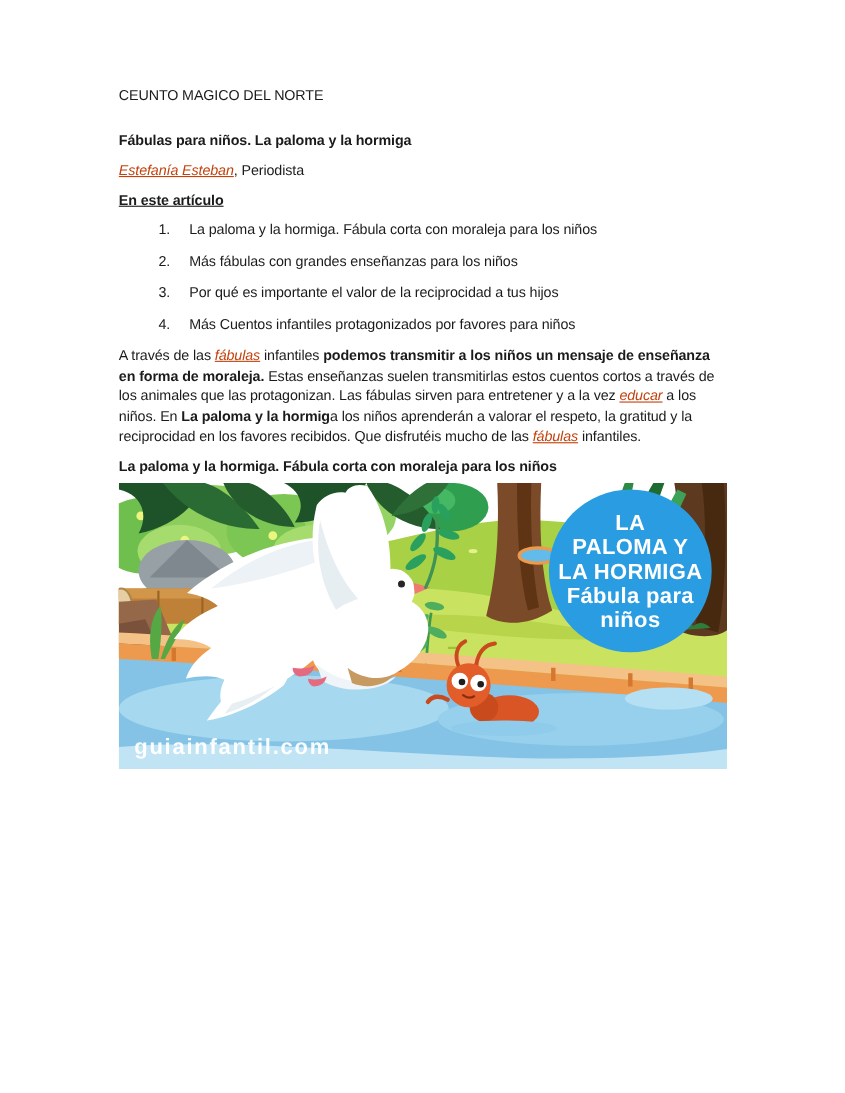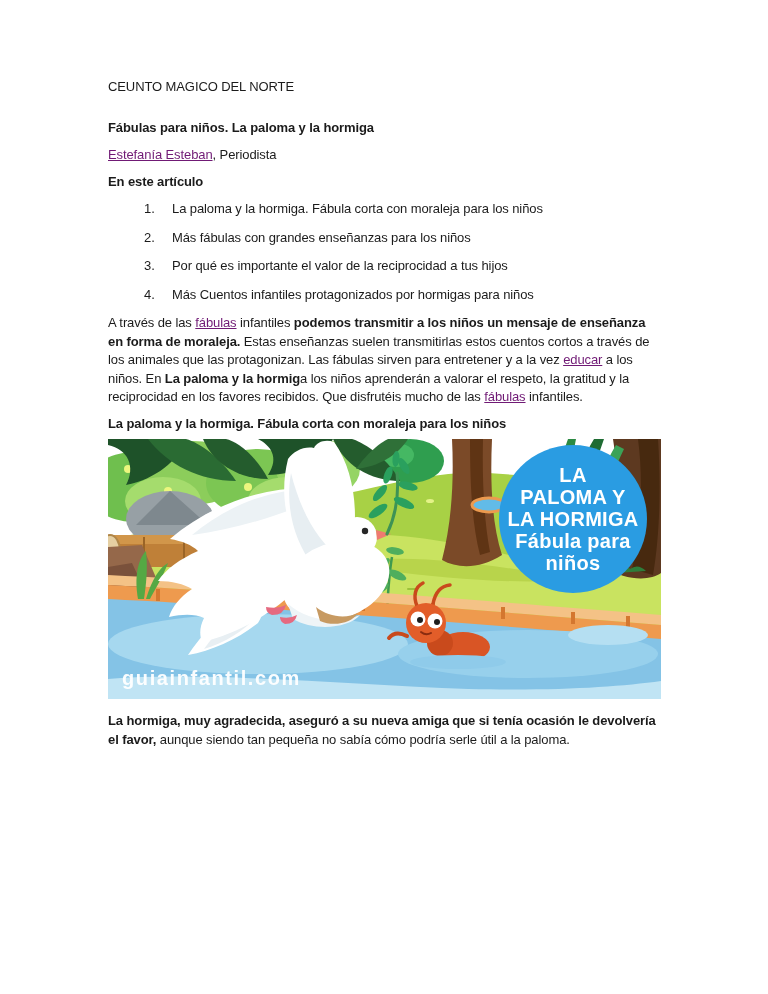--- a/index.html
+++ b/index.html
@@ -9,23 +9,23 @@
   }
   .doc{
     box-sizing:border-box;width:768px;height:994px;
     padding:78px 107px 0 108px;
     font-size:13px;line-height:18.5px;letter-spacing:-0.1px;
   }
   p{margin:0 0 8px 0;}
   .doc-header{margin-bottom:16px;}
   .bold{font-weight:700;}
   .title{font-weight:700;margin-bottom:9px;margin-top:22px;}
-  .toc-heading{font-weight:700;margin-bottom:9px;}
+  .toc-heading{font-weight:700;margin-bottom:9px;text-decoration:underline;}
   .section-heading{font-weight:700;margin:0 0 6px 0;}
-  a.link{color:#701a75;text-decoration:underline;cursor:pointer;}
+  a.link{color:#c2410c;text-decoration:underline;cursor:pointer;font-style:italic;}
   ol.toc{list-style:none;counter-reset:n;margin:0 0 10px 0;padding:0;}
   ol.toc li{counter-increment:n;position:relative;padding-left:64px;margin-bottom:10px;}
   ol.toc li::before{content:counter(n) ".";position:absolute;left:36px;}
   figure.illustration{margin:0 0 13px 0;width:615px;height:260px;}
   figure.illustration svg{display:block;}
   svg text{font-family:"Liberation Sans",sans-serif;}
   .badge-t{font-size:20px;font-weight:700;fill:#ffffff;text-anchor:middle;letter-spacing:0.3px;}
   .wm{font-size:20px;font-weight:700;fill:rgba(255,255,255,0.95);letter-spacing:1.6px;}
   .story-p{margin-bottom:8px;}
 </style>
@@ -40,21 +40,21 @@
 
 
   <p><a class="link">Estefanía Esteban</a><span>, Periodista</span></p>
 
   <p class="toc-heading">En este artículo</p>
 
   <ol class="toc">
     <li>La paloma y la hormiga. Fábula corta con moraleja para los niños</li>
     <li>Más fábulas con grandes enseñanzas para los niños</li>
     <li>Por qué es importante el valor de la reciprocidad a tus hijos</li>
-    <li>Más Cuentos infantiles protagonizados por hormigas para niños</li>
+    <li>Más Cuentos infantiles protagonizados por favores para niños</li>
   </ol>
 
   <p><span>A través de las </span><a class="link">fábulas</a><span> infantiles </span><span class="bold">podemos transmitir a los niños un mensaje de enseñanza en forma de moraleja.</span><span> Estas enseñanzas suelen transmitirlas estos cuentos cortos a través de los animales que las protagonizan. Las fábulas sirven para entretener y a la vez </span><a class="link">educar</a><span> a los niños. En </span><span class="bold">La paloma y la hormig</span><span>a los niños aprenderán a valorar el respeto, la gratitud y la reciprocidad en los favores recibidos. Que disfrutéis mucho de las </span><a class="link">fábulas</a><span> infantiles.</span></p>
 
   <p class="section-heading">La paloma y la hormiga. Fábula corta con moraleja para los niños</p>
 
   <figure class="illustration">
     <svg viewBox="0 0 553 260" width="553" height="260" role="img">
 
       <rect width="553" height="260" fill="#ffffff"></rect>
@@ -233,15 +233,14 @@
         <text class="badge-t" x="465" y="109">Fábula para</text>
         <text class="badge-t" x="465" y="131">niños</text>
       </g>
 
       <text class="wm" x="14" y="246">guiainfantil.com</text>
     </svg>
   </figure>
 
 
 
-  <p class="story-p"><span class="bold">La hormiga, muy agradecida, aseguró a su nueva amiga que si tenía ocasión le devolvería el favor,</span><span> aunque siendo tan pequeña no sabía cómo podría serle útil a la paloma.</span></p>
 
 </div>
 
 </body></html>

